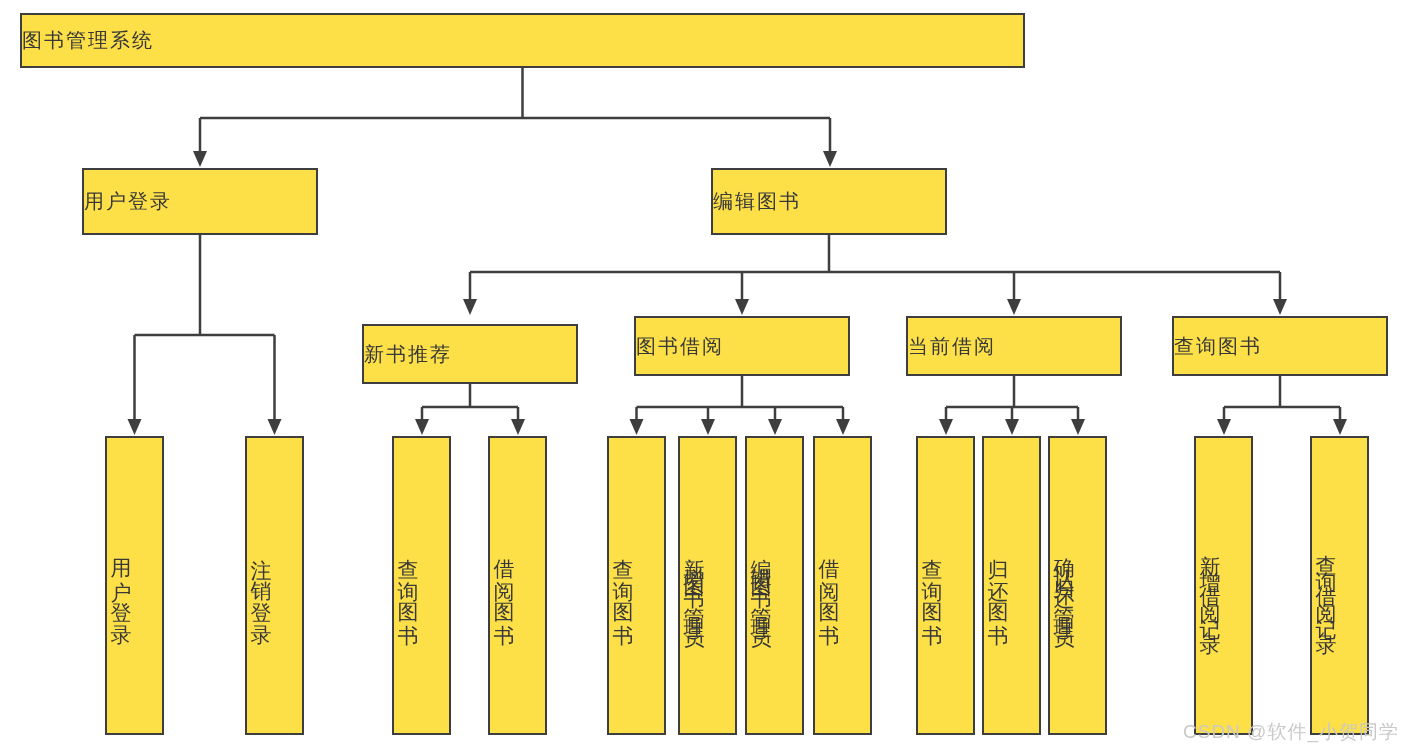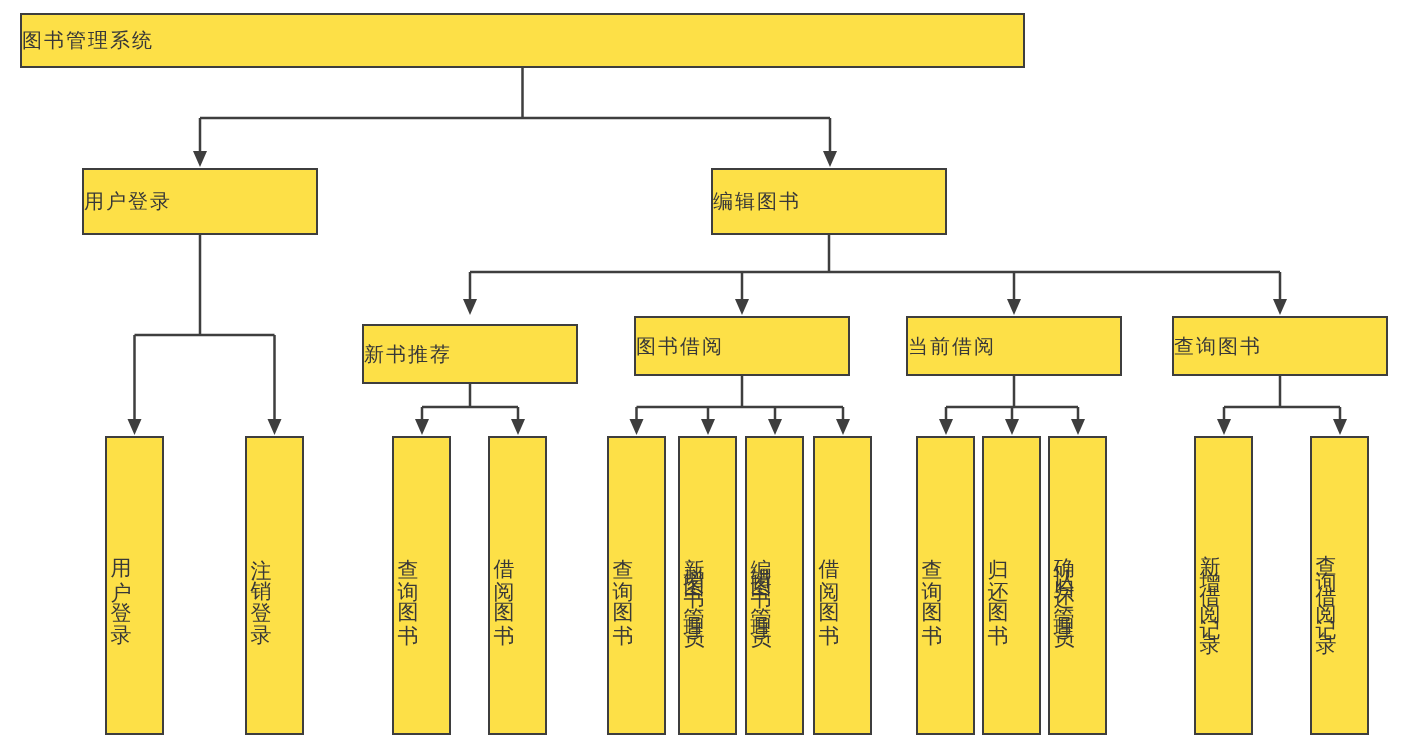--- a/index.html
+++ b/index.html
@@ -158,14 +158,15 @@
     <span class="vtext v9">确认归还（管理员）</span>
   </div>
 
   <div class="node" style="left:1194px;top:436px;width:59px;height:299px">
     <span class="vtext v6">新增借阅记录</span>
   </div>
   <div class="node" style="left:1310px;top:436px;width:59px;height:299px">
     <span class="vtext v6">查询借阅记录</span>
   </div>
 
+  <div class="watermark">CSDN @软件_小贺同学</div>
 
 </div>
 
 </body></html>

